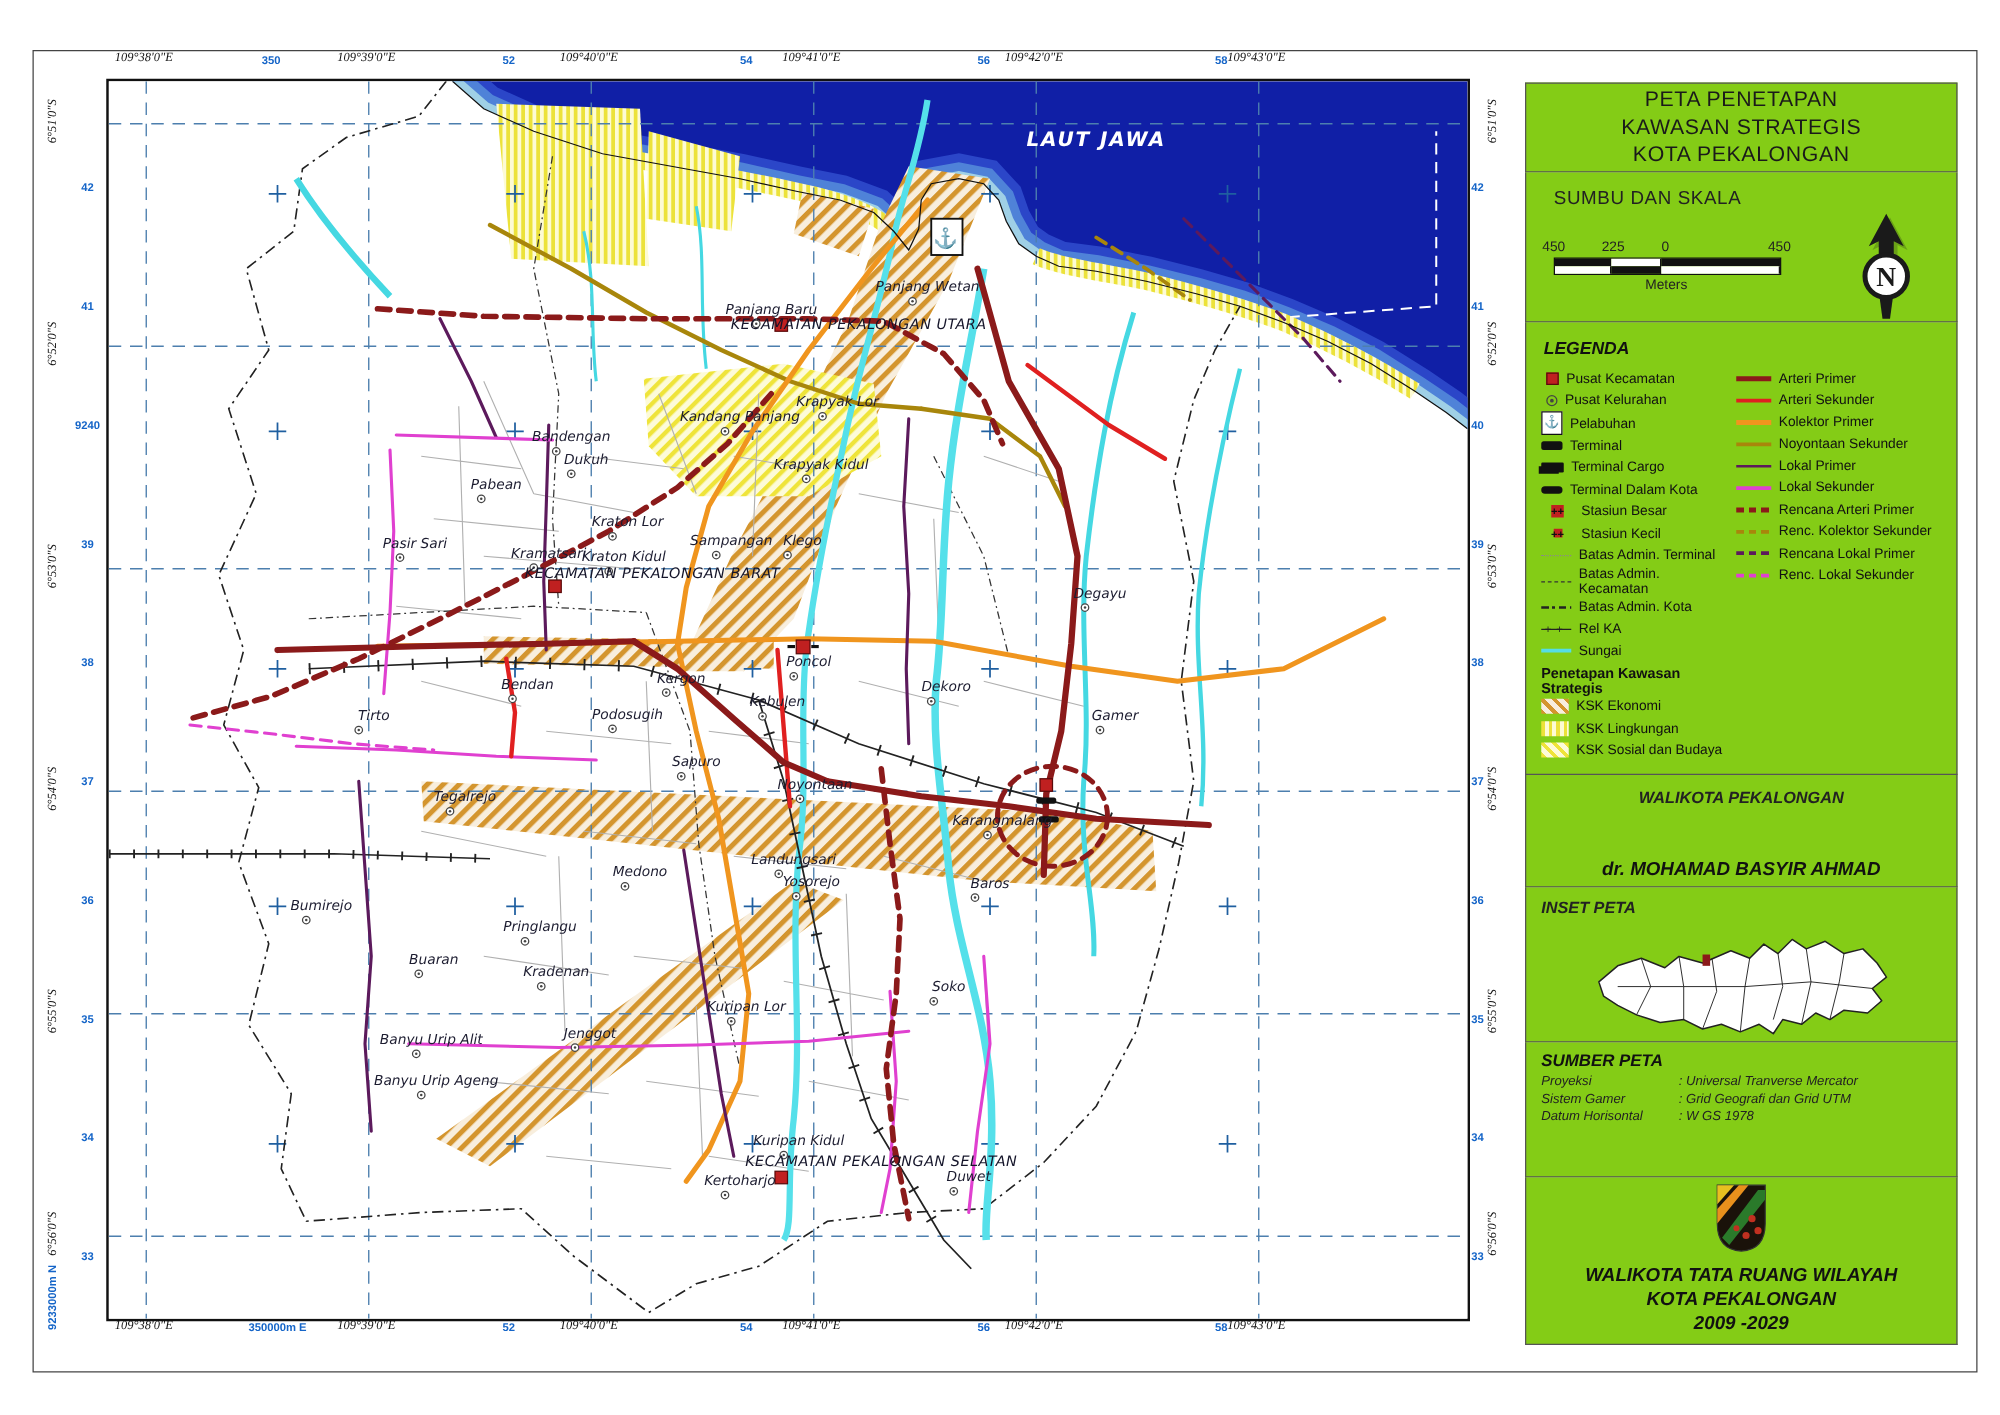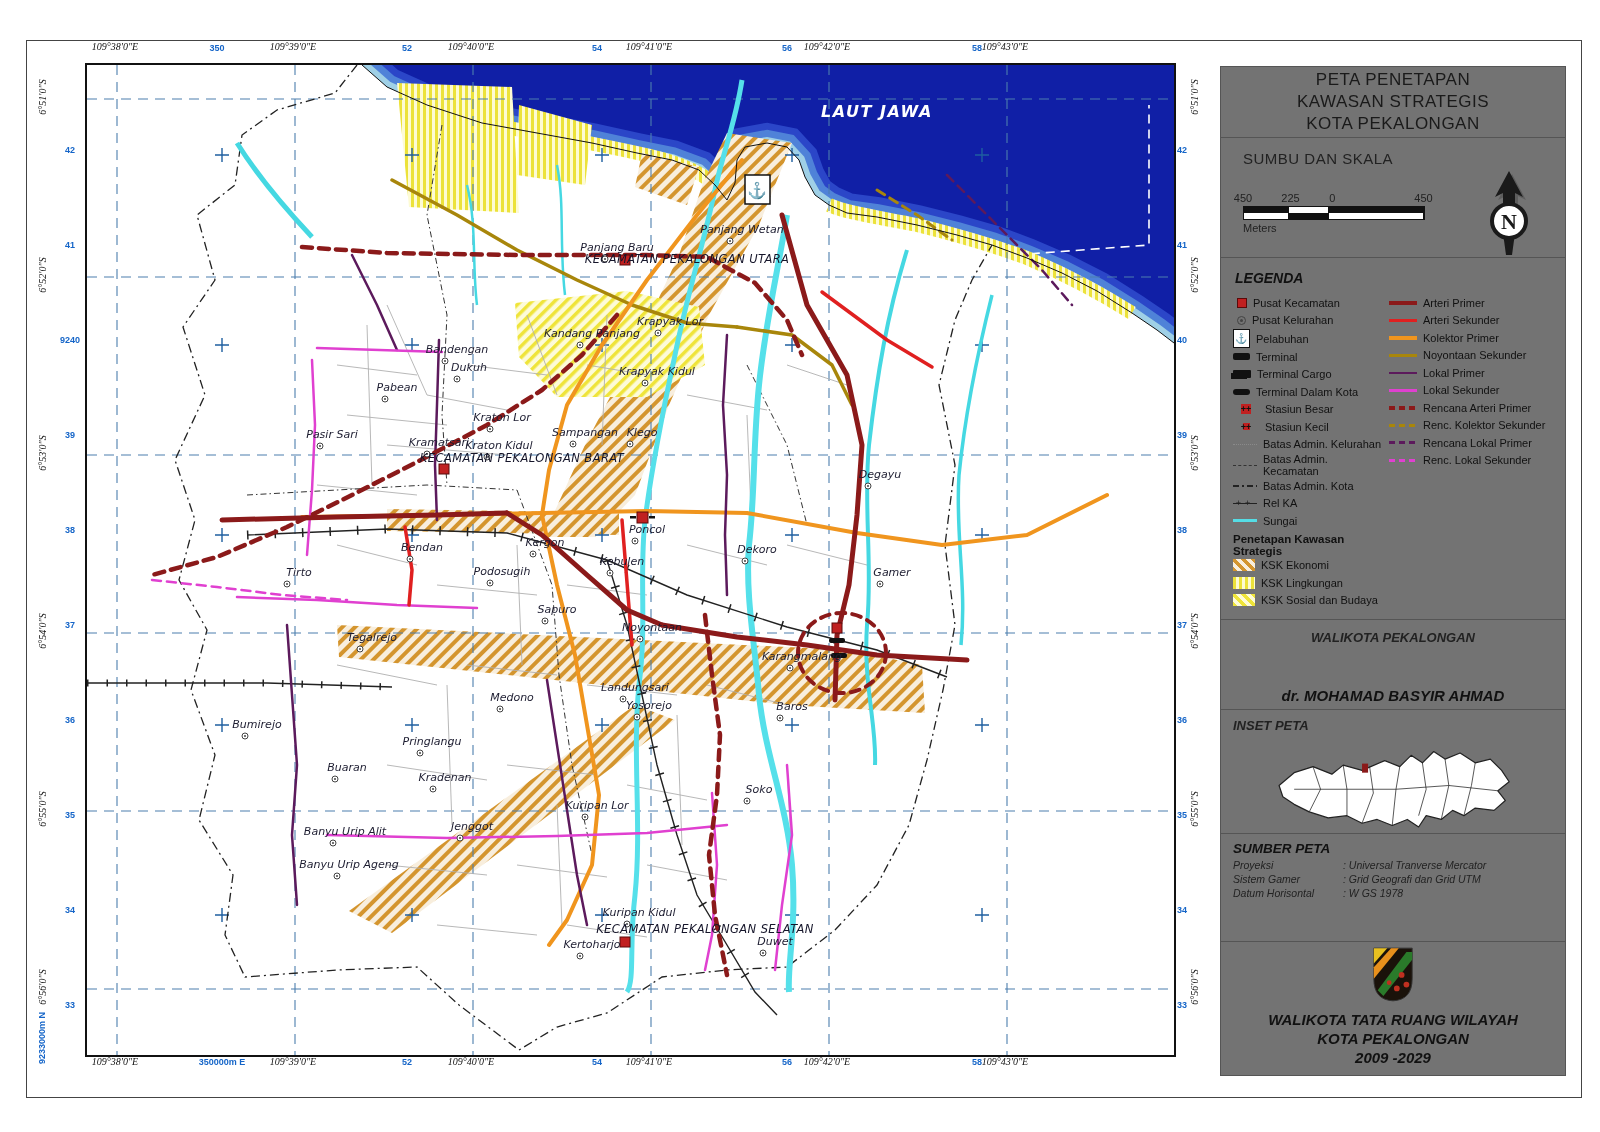--- a/index.html
+++ b/index.html
@@ -11,33 +11,33 @@
     border:2px solid #111;background:#fff;}
   #map-svg{display:block;}
   
   #axes{position:absolute;inset:0;pointer-events:none;}
   .axis-lab{position:absolute;transform:translate(-50%,-50%);
     font:italic 10px "Liberation Serif",serif;color:#111;white-space:nowrap;}
   .axis-lab.utm{font:bold 9px "Liberation Sans",sans-serif;color:#1565c8;font-style:normal;}
   .axis-lab.vert{transform:translate(-50%,-50%) rotate(-90deg);}
   
   #panel{position:absolute;left:1220px;top:66px;width:346px;}
-  .box{border:1px solid #555;border-top:none;background:#737373;box-sizing:border-box;position:relative;}
+  .box{border:1px solid #555;border-top:none;background:#84cc16;box-sizing:border-box;position:relative;}
   .box:first-child{border-top:1px solid #555;}
   .title-box{height:72px;display:flex;flex-direction:column;justify-content:center;align-items:center;}
   .t-line{font-size:17px;color:#1a1a1a;letter-spacing:.5px;line-height:22px;}
   .scale-box{height:120px;padding:8px 14px;}
   .scale-h{font-size:15px;color:#222;letter-spacing:.5px;margin:4px 0 2px 8px;}
   .scale-flex{display:flex;align-items:center;justify-content:space-between;}
   .scalebar-wrap{position:relative;width:190px;margin-left:8px;margin-top:6px;height:52px;}
   .sb-labels{position:relative;height:14px;font:11px "Liberation Sans",sans-serif;color:#222;}
   .sb-labels span{position:absolute;transform:translateX(-50%);}
   .sb-bar{position:relative;width:180px;height:12px;border:1px solid #111;}
   .sb-cell{position:absolute;top:0;height:50%;box-sizing:border-box;border-right:1px solid #111;}
-  .sb-unit{text-align:left;font:11px "Liberation Sans",sans-serif;color:#222;margin-top:2px;width:180px;}
+  .sb-unit{text-align:center;font:11px "Liberation Sans",sans-serif;color:#222;margin-top:2px;width:180px;}
   .legend-box{min-height:354px;padding:8px 2px 10px 12px;}
   .leg-h{font:bold italic 14px "Liberation Sans",sans-serif;color:#111;margin:4px 0 8px 2px;}
   .leg-cols{display:flex;gap:4px;}
   .leg-col{display:flex;flex-direction:column;}
   .leg-col.left{width:152px;}
   .leg-col.right{width:160px;}
   .leg-row{display:flex;align-items:center;gap:6px;min-height:17.5px;font:11px "Liberation Sans",sans-serif;color:#111;}
   .leg-row .sw{flex:0 0 auto;display:inline-flex;align-items:center;justify-content:center;}
   .ksk-h{font:bold 11.5px "Liberation Sans",sans-serif;color:#111;margin-top:3px;min-height:16px;display:flex;align-items:center;}
   
@@ -535,21 +535,21 @@
             <div class="leg-row">
               <span class="sw sw-stbesar"></span>
               <span>Stasiun Besar</span>
             </div>
             <div class="leg-row">
               <span class="sw sw-stkecil"></span>
               <span>Stasiun Kecil</span>
             </div>
             <div class="leg-row">
               <span class="sw sw-bkel"></span>
-              <span>Batas Admin. Kelurahan</span>
+              <span>Batas Admin. Terminal</span>
             </div>
             <div class="leg-row">
               <span class="sw sw-bkec"></span>
               <span>Batas Admin. Kecamatan</span>
             </div>
             <div class="leg-row">
               <span class="sw sw-bkota"></span>
               <span>Batas Admin. Kota</span>
             </div>
             <div class="leg-row">

